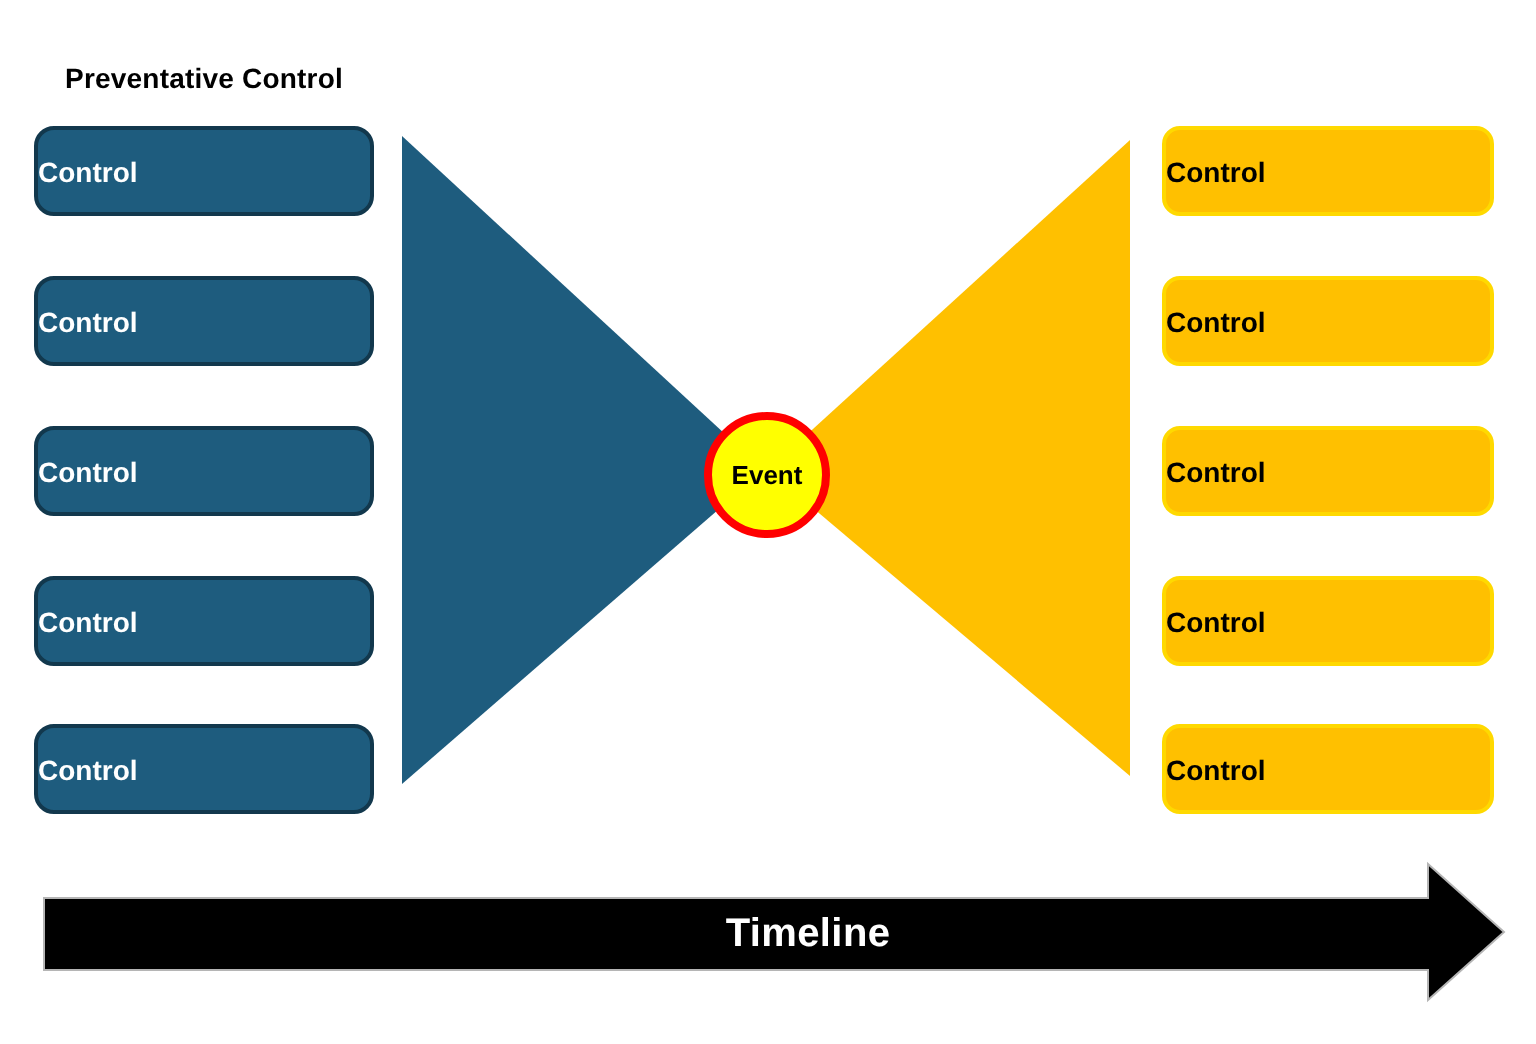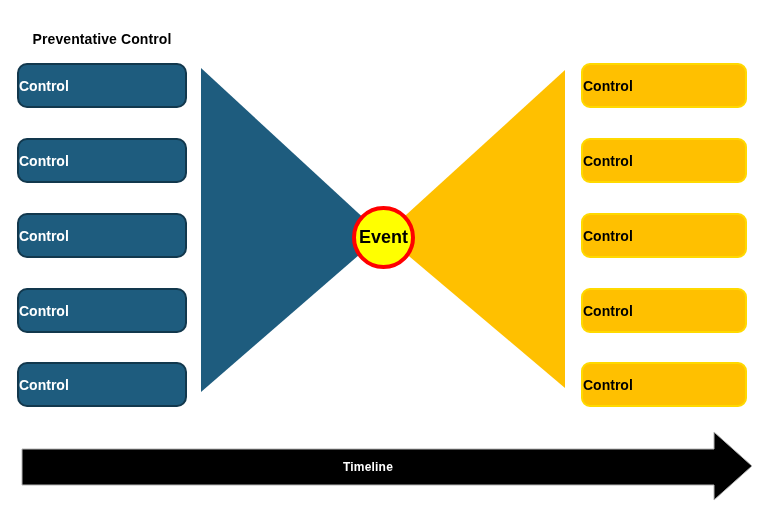--- a/index.html
+++ b/index.html
@@ -77,39 +77,40 @@
     top:206px;
     width:63px;
     height:63px;
     border-radius:50%;
     background:var(--event-fill);
     border:4px solid var(--event-border);
     box-sizing:border-box;
     display:flex;
     align-items:center;
     justify-content:center;
-    font-size:18px;
+    font-size:13px;
     font-weight:bold;
     color:#000;
     z-index:3;
   }
   .timeline-label{
     position:absolute;
     left:22px;
     top:449px;
     width:692px;
     height:36px;
     display:flex;
     align-items:center;
     justify-content:center;
     color:var(--text-on-dark);
-    font-size:12px;
+    font-size:20px;
     font-weight:bold;
     z-index:2;
     letter-spacing:.2px;
+    padding-left:36px;
   }
   .tri-prev{fill:var(--preventative-fill);}
   .tri-mitig{fill:var(--mitigating-fill);}
   .arrow-timeline{fill:var(--timeline-fill);stroke:#b5b5b5;stroke-width:1;}
 </style>
 </head>
 <body>
 
 <div class="canvas">
 

